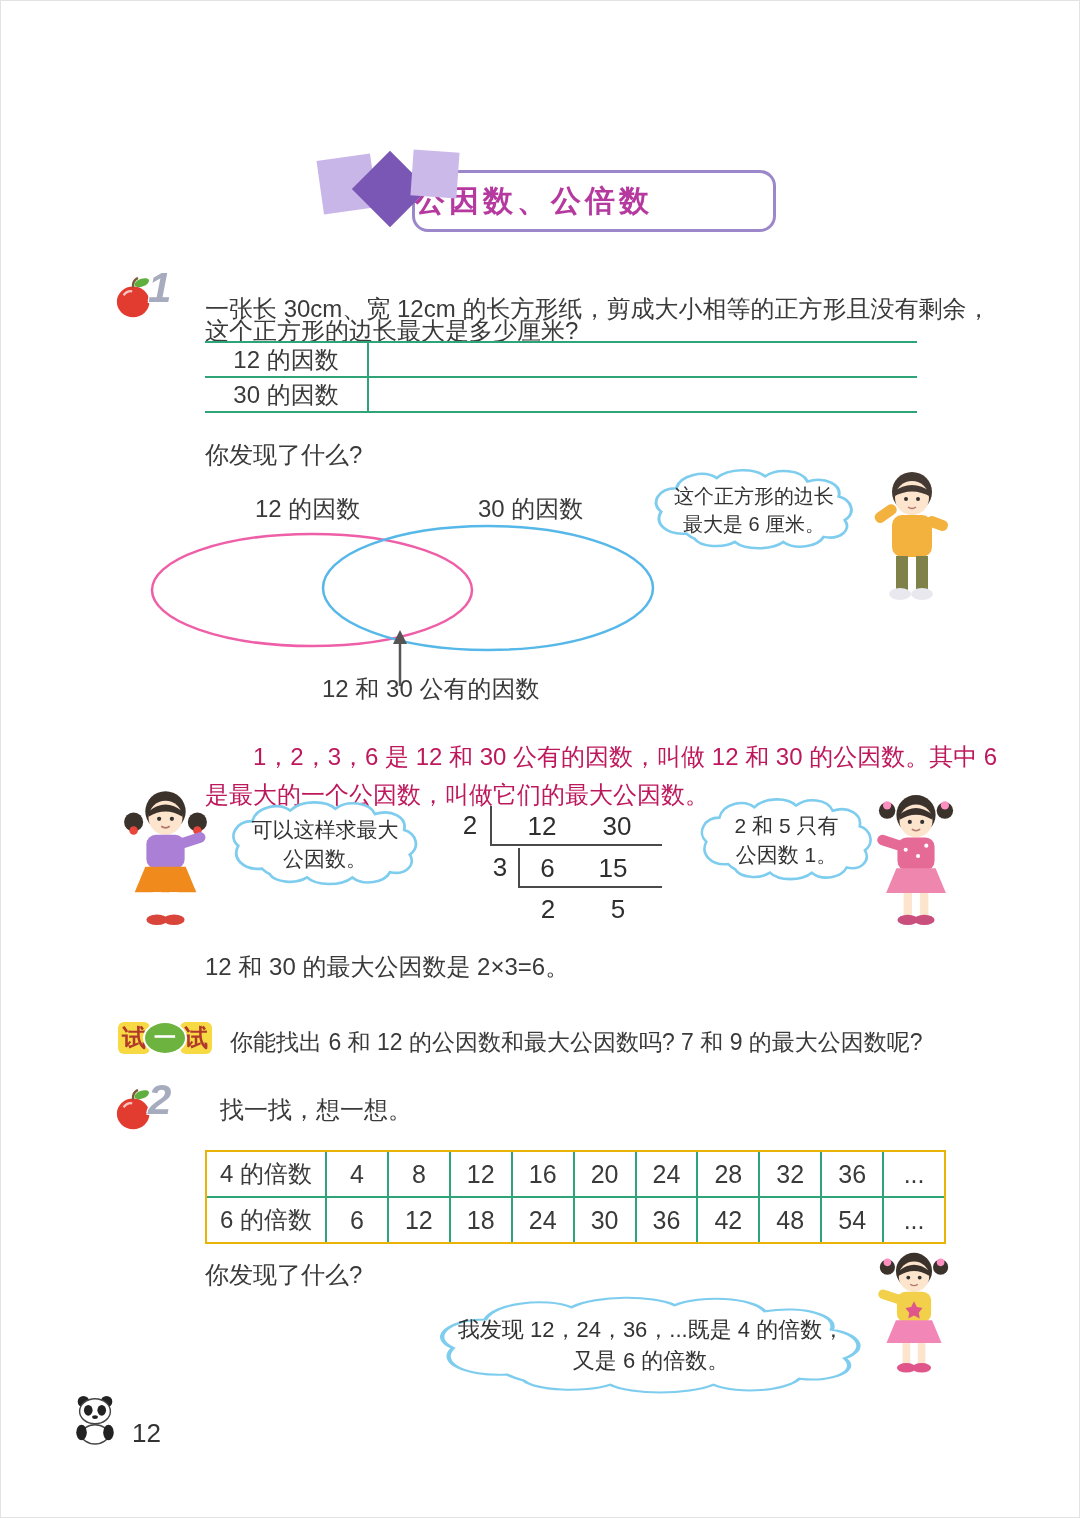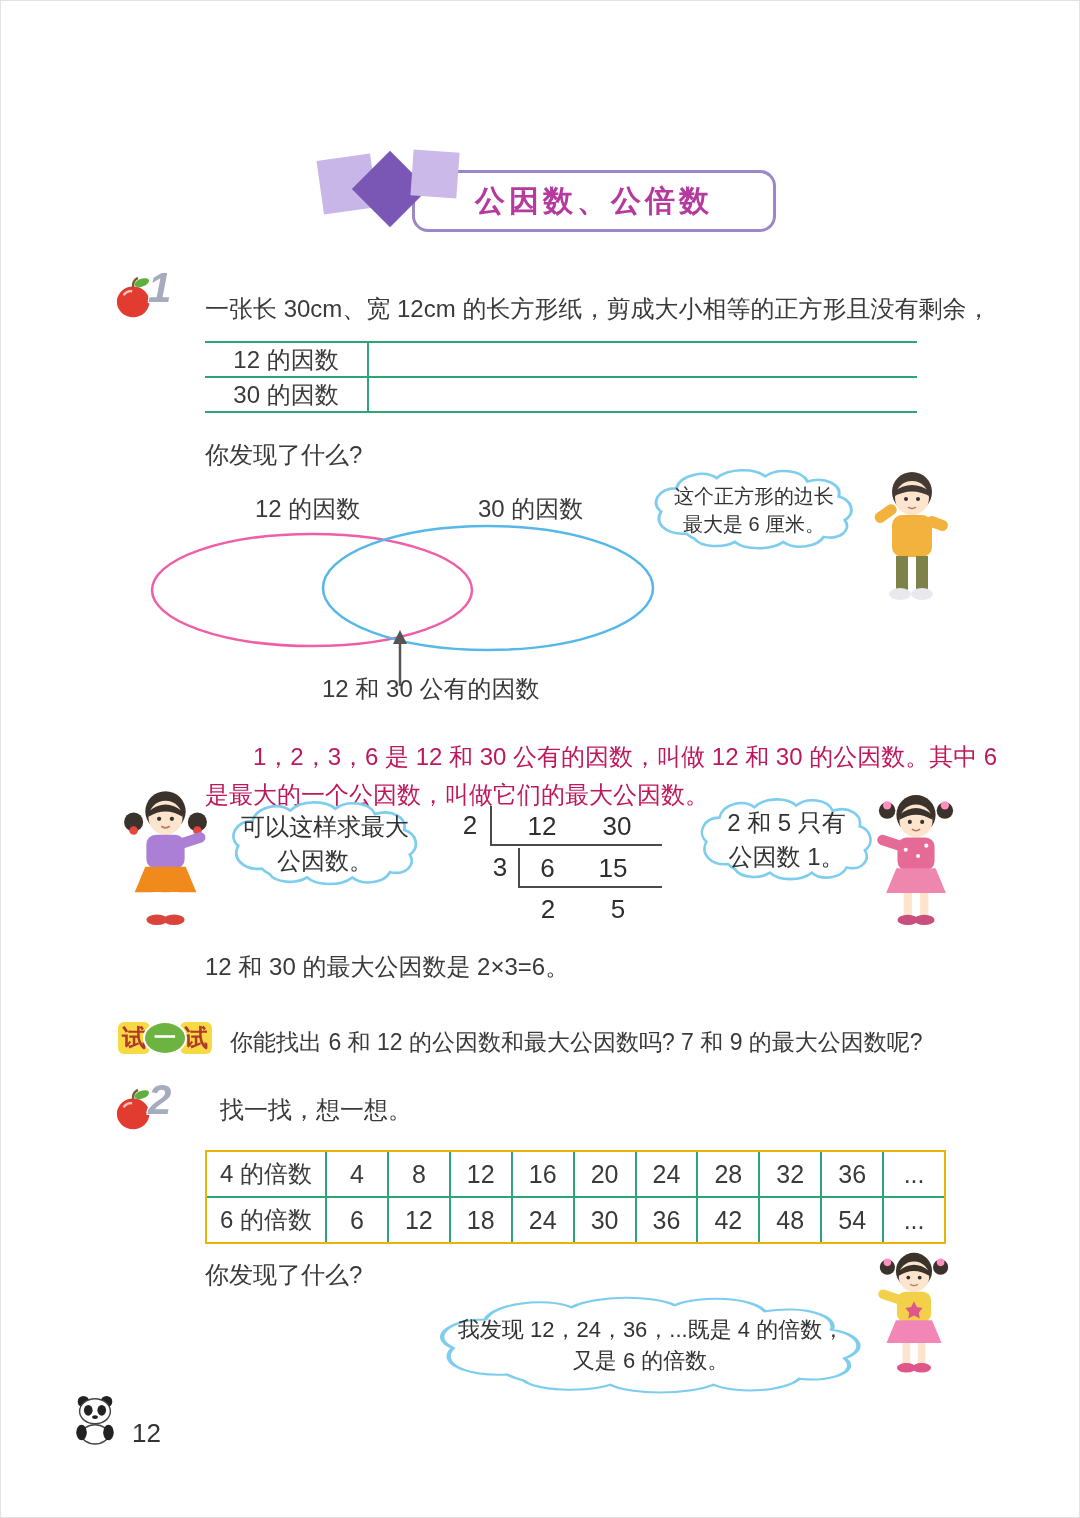--- a/index.html
+++ b/index.html
@@ -10,21 +10,21 @@
   }
   .abs{position:absolute;}
   .t24{font-size:24px;line-height:1.4;}
   .t23{font-size:23px;}
   .nowrap{white-space:nowrap;}
 
   
   .title-box{
     position:absolute;left:412px;top:170px;width:358px;height:56px;
     border:3px solid #9b87c9;border-radius:16px;
-    display:flex;align-items:center;justify-content:center;
+    display:flex;align-items:center;
   }
   .title-text{font-size:30px;font-weight:bold;color:#b5399e;letter-spacing:4px;}
   .deco-sq{position:absolute;}
   .sq-light1{left:320px;top:157px;width:54px;height:54px;background:#c9b6e8;transform:rotate(-8deg);}
   .sq-dark{left:363px;top:162px;width:54px;height:54px;background:#7a57b5;transform:rotate(45deg);}
   .sq-light2{left:412px;top:151px;width:46px;height:46px;background:#cbb9ea;transform:rotate(4deg);}
 
   
   .marker{position:absolute;width:90px;height:52px;}
   .marker svg{position:absolute;left:0;top:4px;width:44px;height:44px;}
@@ -44,21 +44,21 @@
 
   
   .venn-svg{position:absolute;left:140px;top:518px;width:520px;height:190px;}
 
   
   .cloud{position:absolute;}
   .cloud svg{position:absolute;left:0;top:0;width:100%;height:100%;}
   .cloud-text{
     position:absolute;left:0;top:0;right:0;bottom:0;
     display:flex;flex-direction:column;align-items:center;justify-content:center;
-    font-size:24px;line-height:1.4;color:#333;text-align:center;z-index:2;
+    font-size:21px;line-height:1.4;color:#333;text-align:center;z-index:2;
   }
 
   
   .division{position:absolute;left:455px;top:806px;width:215px;height:125px;font-size:26px;color:#2f2f2f;}
   .dv{position:absolute;}
   .dv-box{border-left:2px solid #4a4a4a;border-bottom:2px solid #4a4a4a;}
   .dv-d1{left:0;top:4px;width:30px;text-align:center;}
   .dv-b1{left:35px;top:0;width:170px;height:38px;}
   .dv-b1 .n1{position:absolute;left:20px;bottom:2px;width:60px;text-align:center;}
   .dv-b1 .n2{position:absolute;left:95px;bottom:2px;width:60px;text-align:center;}
@@ -109,20 +109,21 @@
   <div class="marker" style="left:114px;top:272px;">
     <svg viewBox="0 0 46 46">
       <ellipse cx="20" cy="27" rx="17" ry="16" fill="#e23c30"></ellipse>
       <path d="M20,12 Q19,5 25,2" stroke="#7a5b33" stroke-width="2.5" fill="none"></path>
       <ellipse cx="29" cy="7" rx="8" ry="4" fill="#5faf3f" transform="rotate(-20 29 7)"></ellipse>
       <path d="M10,20 Q14,15 19,16" stroke="#ffffff" stroke-width="2.5" fill="none" opacity="0.7"></path>
     </svg>
     <span class="num">1</span>
   </div>
   <div class="abs t24" style="left:205px;top:292px;width:820px;">一张长 30cm、宽 12cm 的长方形纸，剪成大小相等的正方形且没有剩余，</div>
+  <div class="abs t24" style="left:205px;top:314px;width:820px;">这个正方形的边长最大是多少厘米?</div>
 
   <div class="factor-table">
     <div class="ft-row">
       <div class="ft-label">12 的因数</div>
       <div class="ft-empty"></div>
     </div>
     <div class="ft-row">
       <div class="ft-label">30 的因数</div>
       <div class="ft-empty"></div>
     </div>

